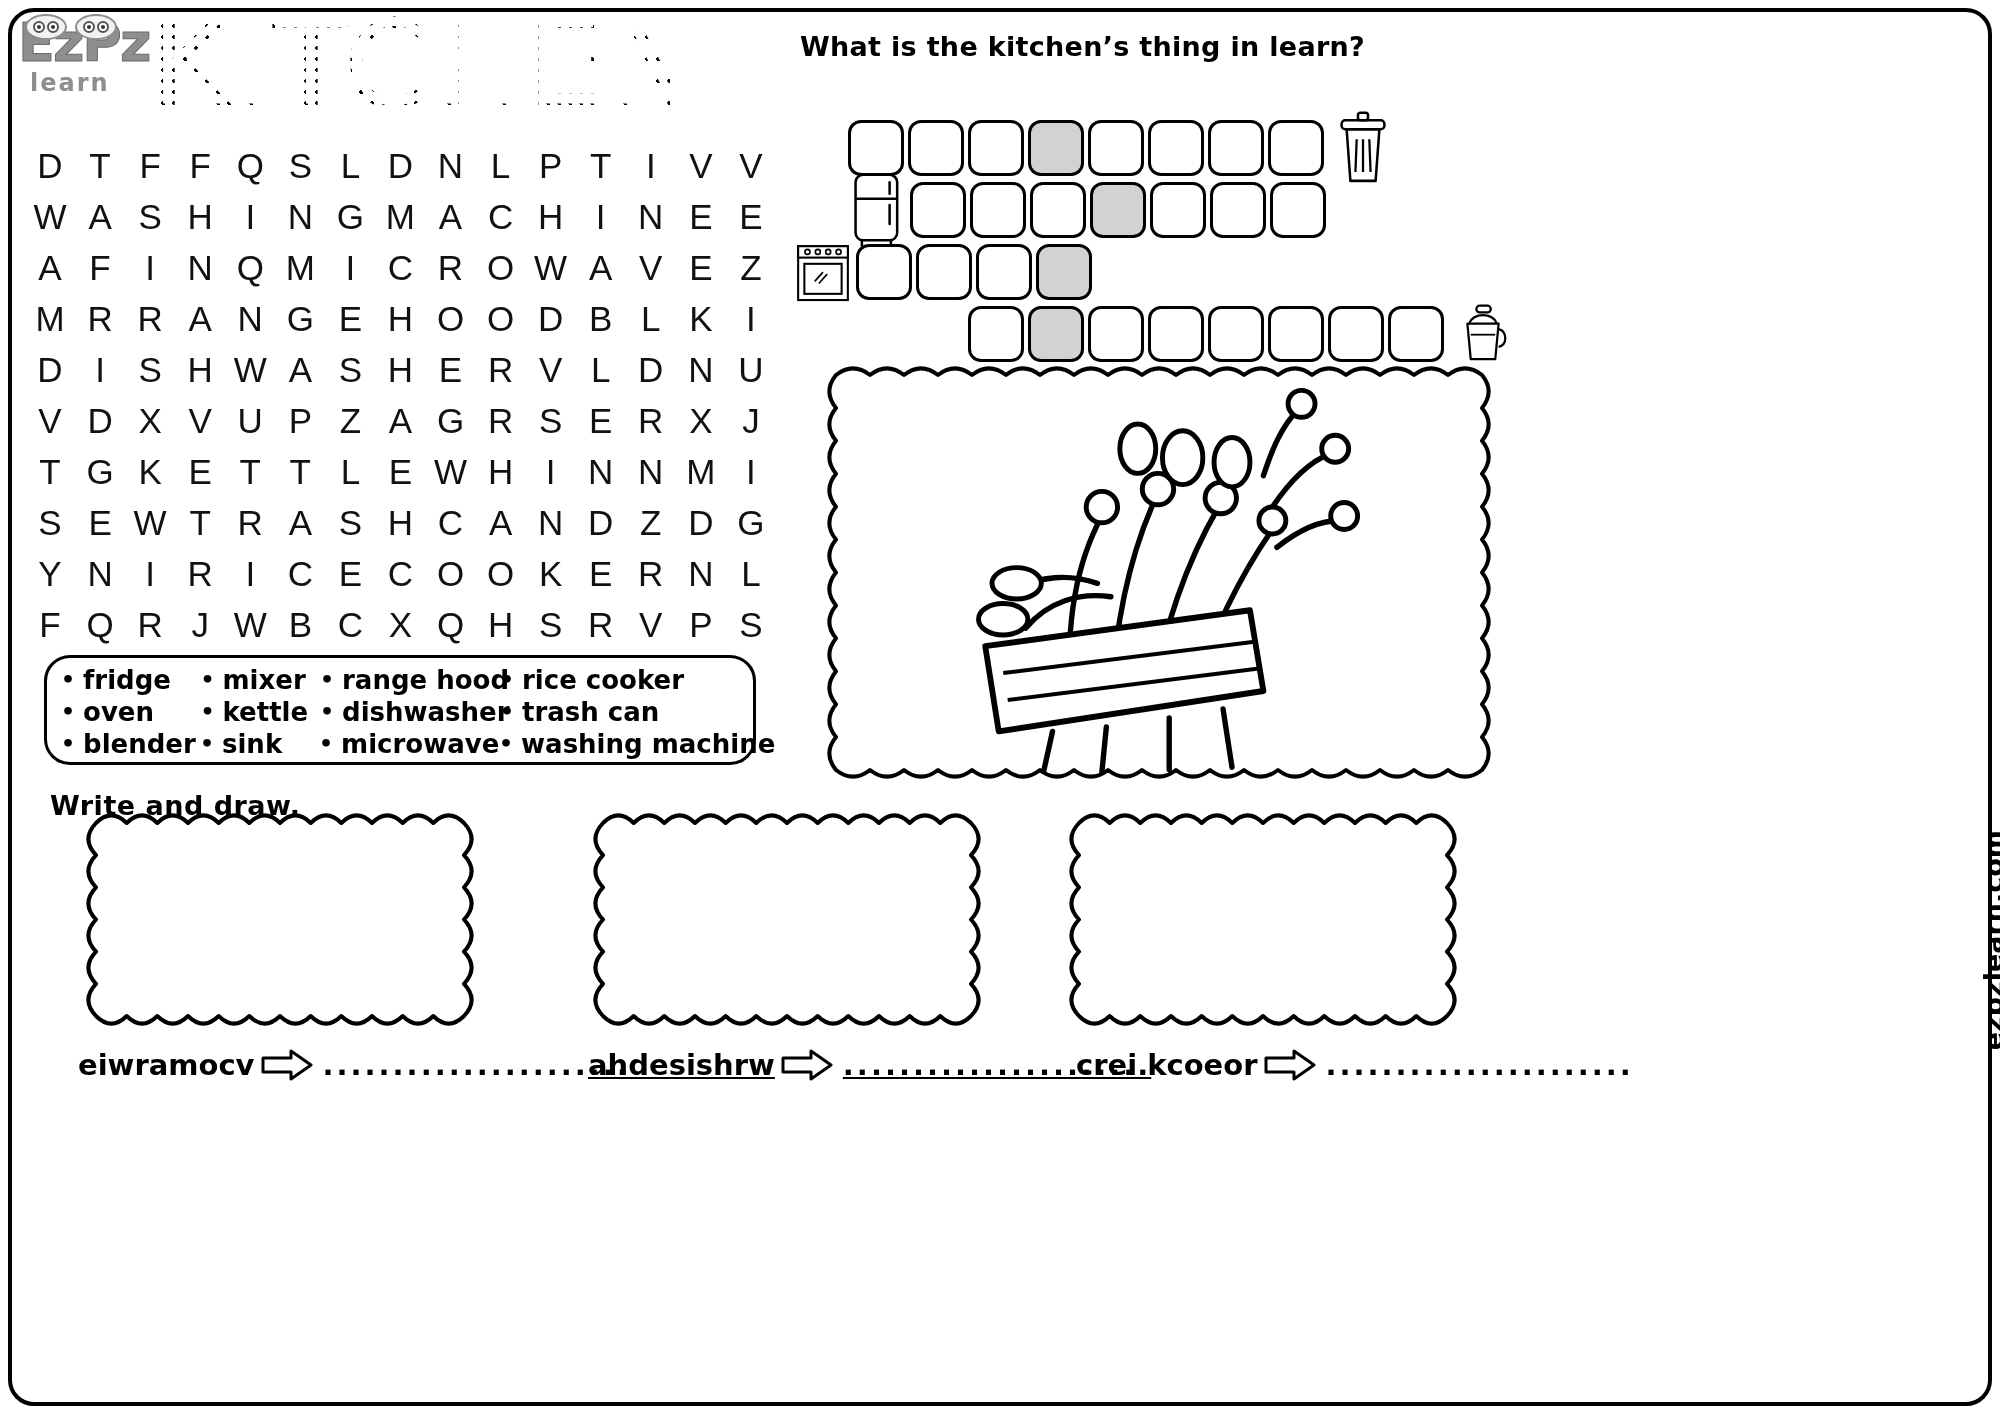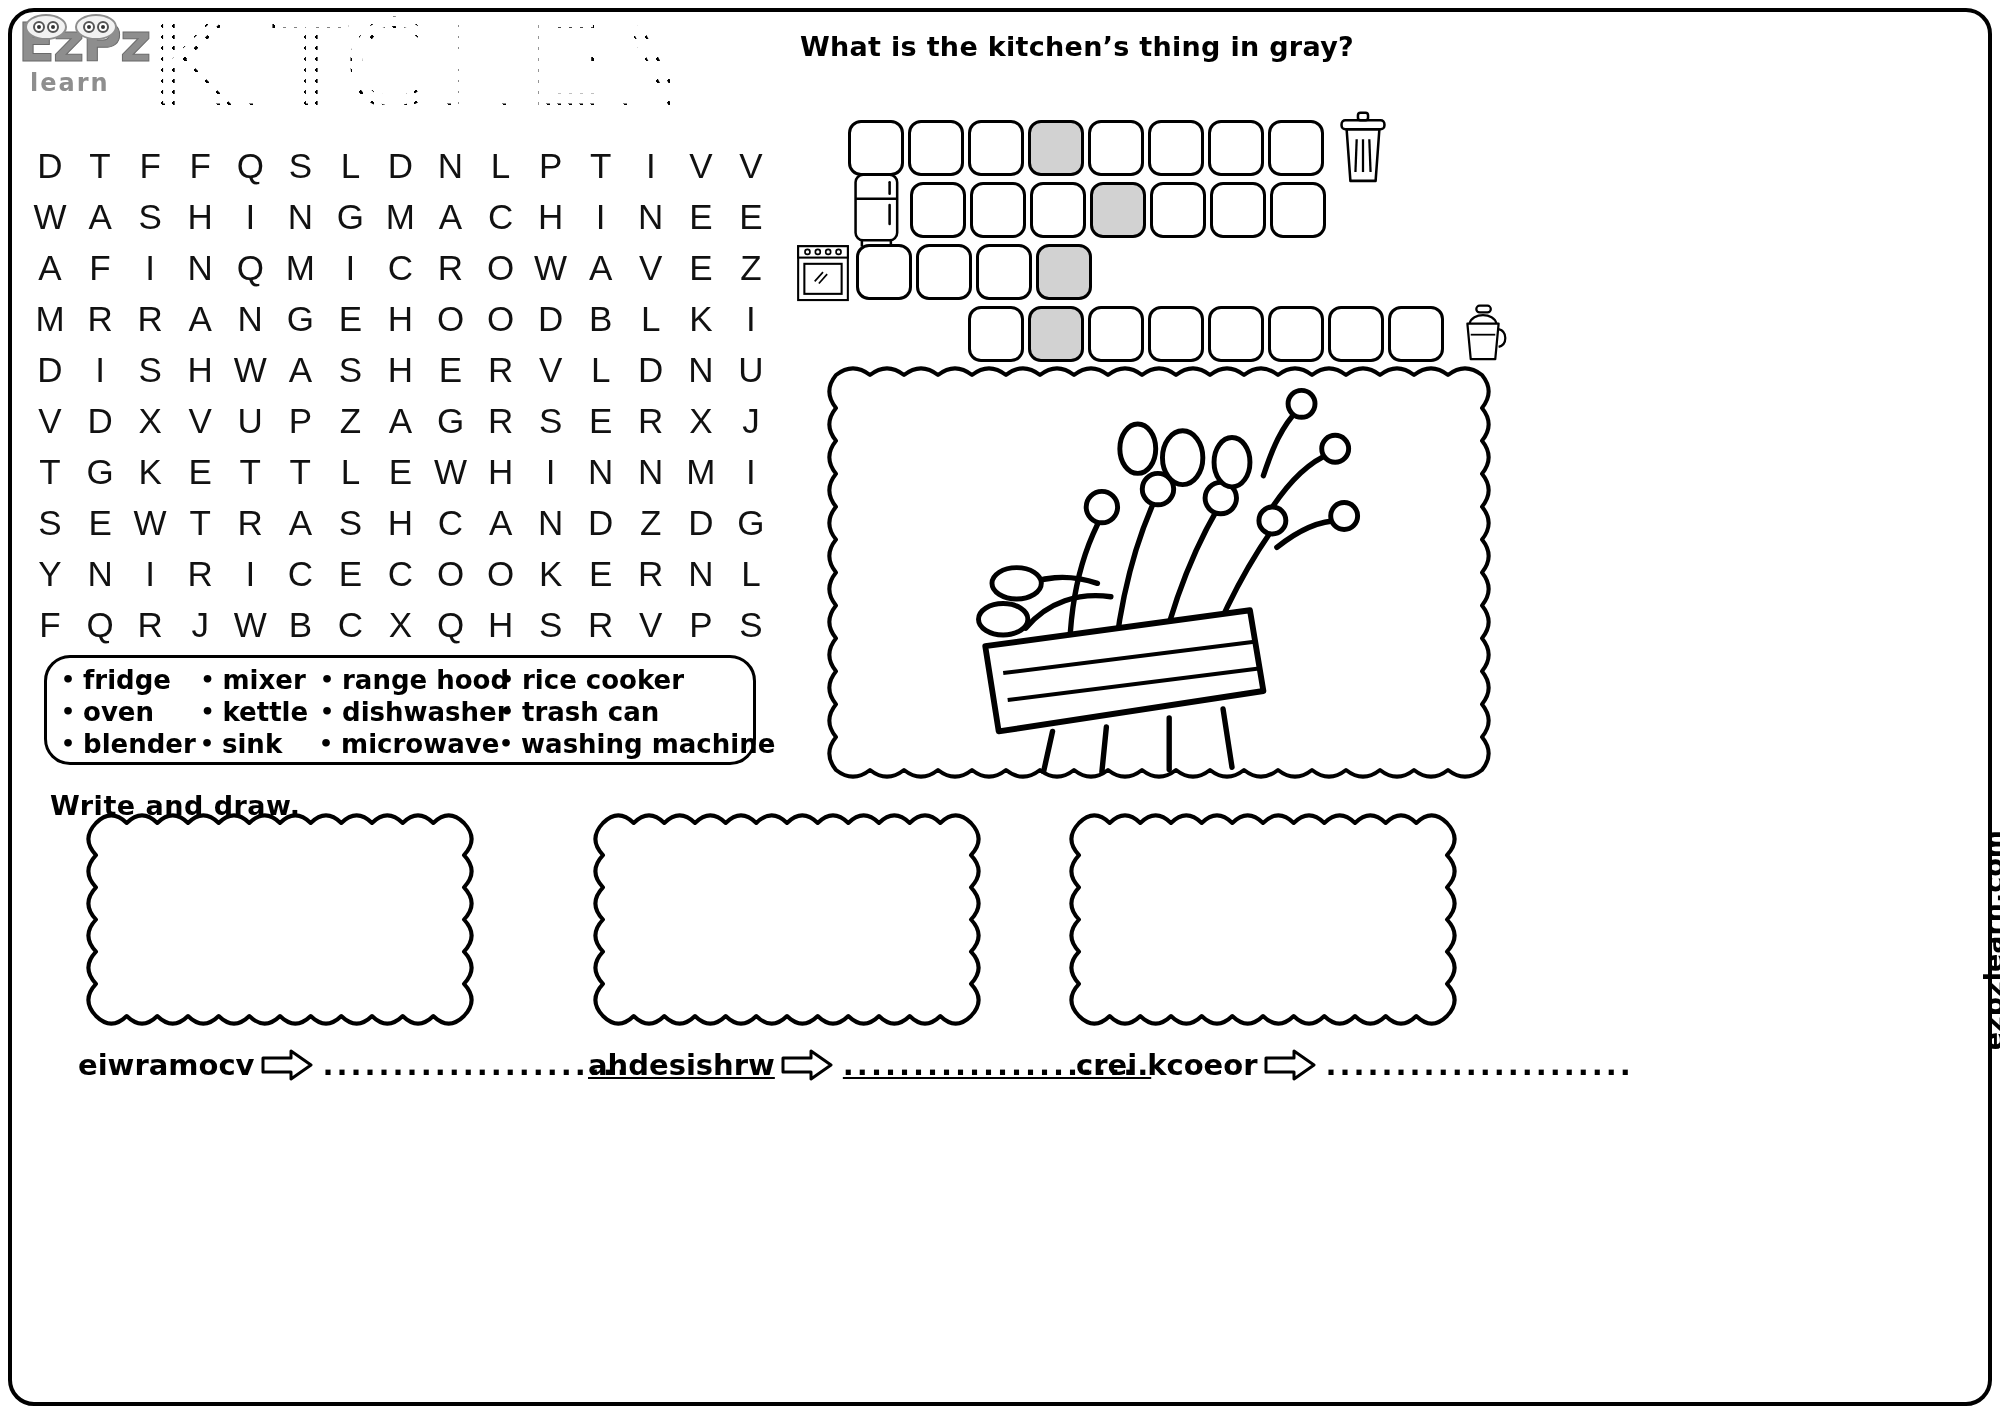--- a/index.html
+++ b/index.html
@@ -421,21 +421,21 @@
       <div class="wb-item wb-c3">
         <span class="wb-dot">•</span>
         <span>washing machine</span>
       </div>
     </div>
   </div>
 
 <div id="write-draw">Write and draw.</div>
 
 <div id="prompt">
-  <div>What is the kitchen’s thing in gray?</div>
+  <div>What is the kitchen’s thing in learn?</div>
 </div>
 
 <div id="crossword">
     <div class="cw-row" style="left: 58px; top: 0px;">
       <div class="cw-cell"></div>
       <div class="cw-cell"></div>
       <div class="cw-cell"></div>
       <div class="cw-cell gray"></div>
       <div class="cw-cell"></div>
       <div class="cw-cell"></div>

